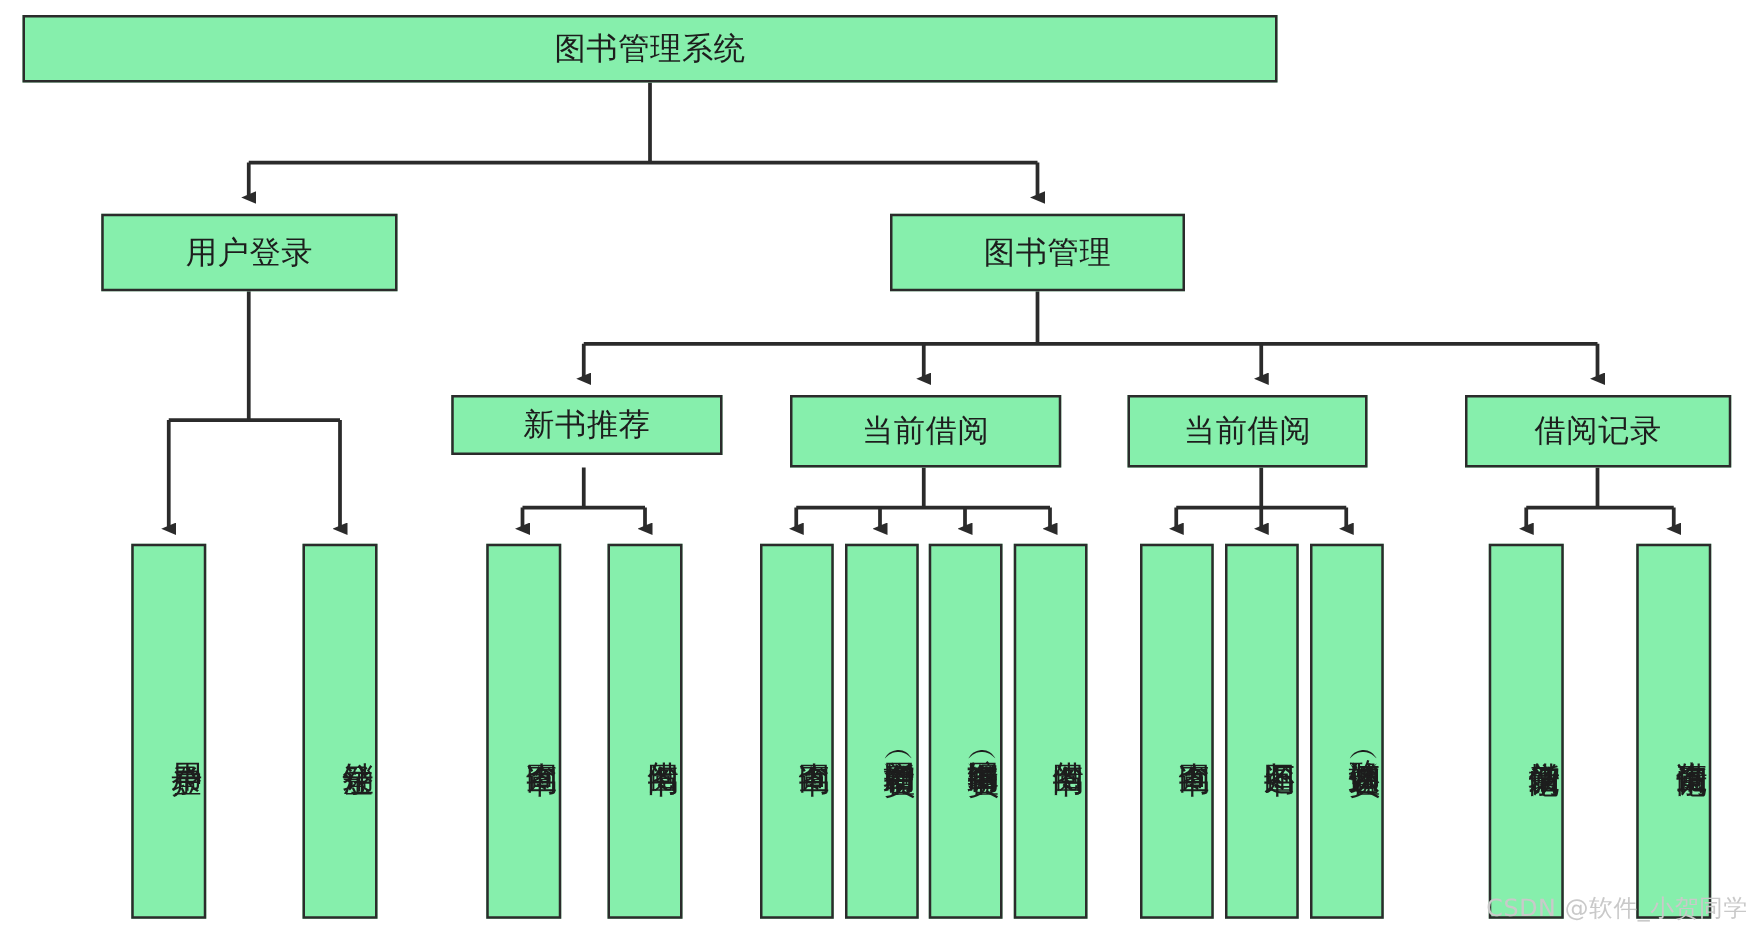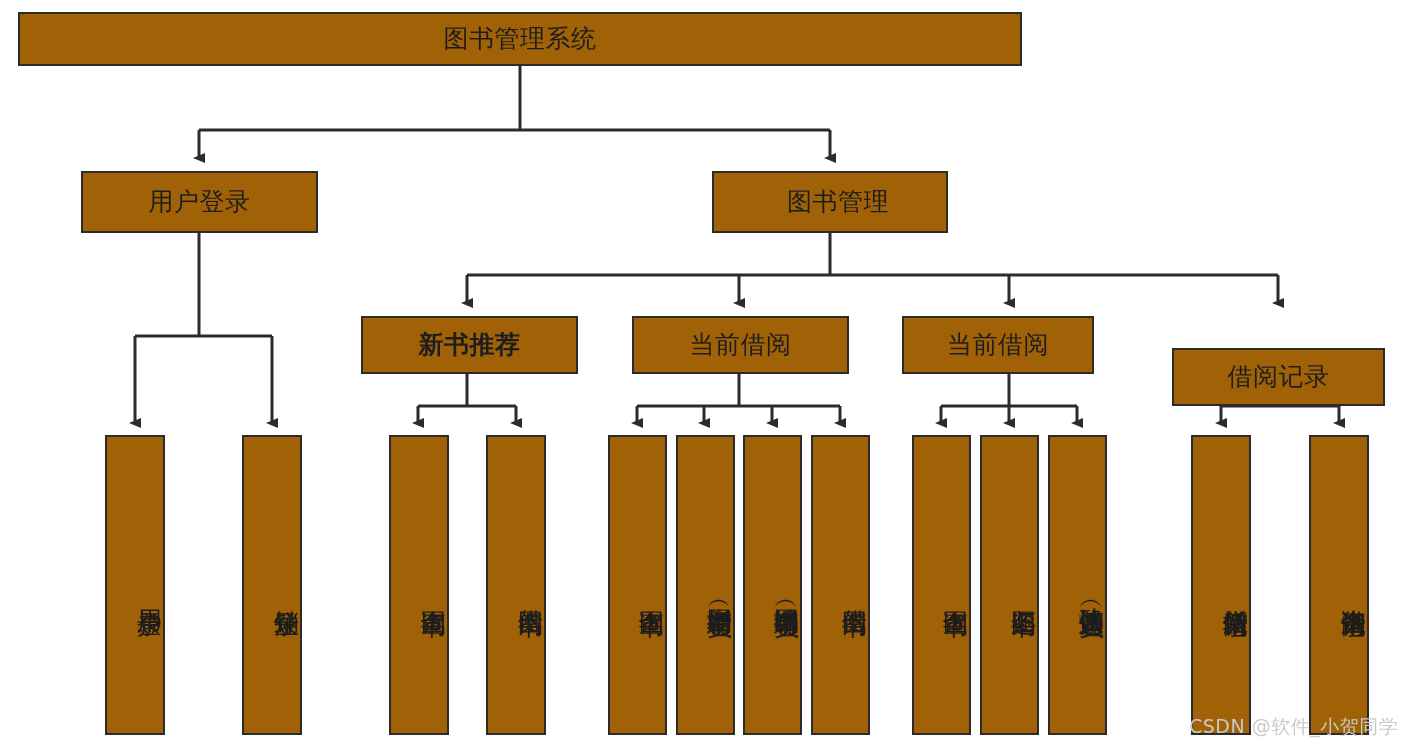--- a/index.html
+++ b/index.html
@@ -23,21 +23,21 @@
     left: 0;
     top: 0;
     width: 1405px;
     height: 747px;
     pointer-events: none;
   }
   .node {
     position: absolute;
     box-sizing: border-box;
     border: 2px solid #2b2b2b;
-    background: #a16207;
+    background: #86efac;
     display: flex;
     align-items: center;
     justify-content: center;
     color: #1d1d1d;
   }
   .node.horiz {
     font-size: 25px;
     line-height: 1.15;
     letter-spacing: 0.5px;
     white-space: nowrap;
@@ -129,30 +129,30 @@
     <span>图书管理系统</span>
   </div>
 
   <div class="node horiz" style="left:81px; top:171px; width:237px; height:62px;">
     <span>用户登录</span>
   </div>
   <div class="node horiz" style="left:712px; top:171px; width:236px; height:62px;padding-left:16px;">
     <span>图书管理</span>
   </div>
 
-  <div class="node horiz" style="left:361px; top:316px; width:217px; height:58px;font-weight:bold;">
+  <div class="node horiz" style="left:361px; top:316px; width:217px; height:48px;">
     <span>新书推荐</span>
   </div>
   <div class="node horiz" style="left:632px; top:316px; width:217px; height:58px;">
     <span>当前借阅</span>
   </div>
   <div class="node horiz" style="left:902px; top:316px; width:192px; height:58px;">
     <span>当前借阅</span>
   </div>
-  <div class="node horiz" style="left:1172px; top:316px; width:213px; height:58px;margin-top:32px;">
+  <div class="node horiz" style="left:1172px; top:316px; width:213px; height:58px;">
     <span>借阅记录</span>
   </div>
 
   <div class="node vert" style="left:105px; top:435px; width:60px; height:300px;">
     <span class="vtext">用户登录</span>
   </div>
   <div class="node vert" style="left:242px; top:435px; width:60px; height:300px;">
     <span class="vtext">注销登录</span>
   </div>
 

